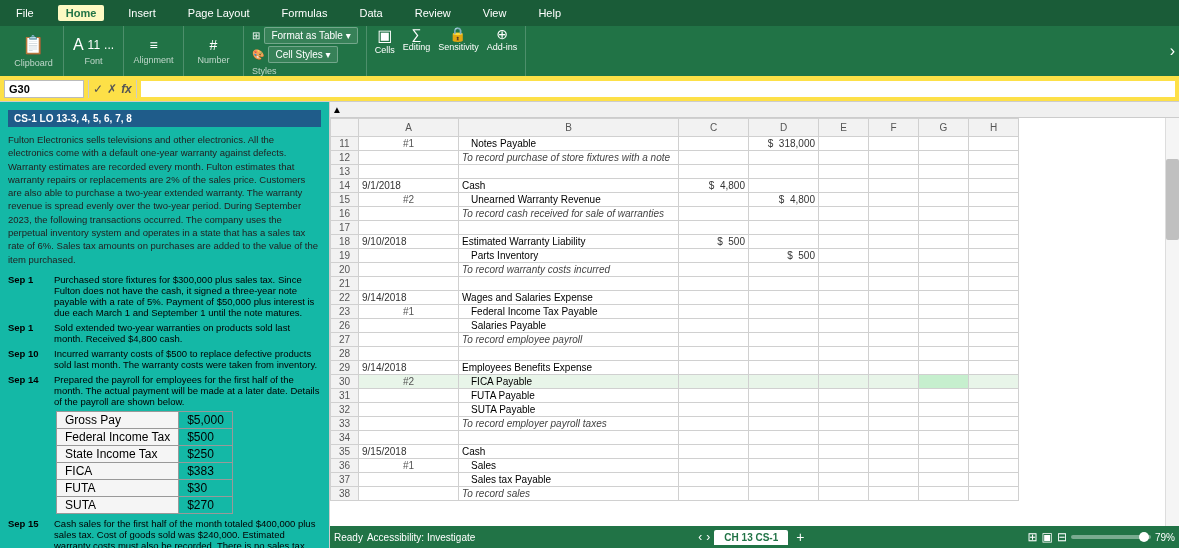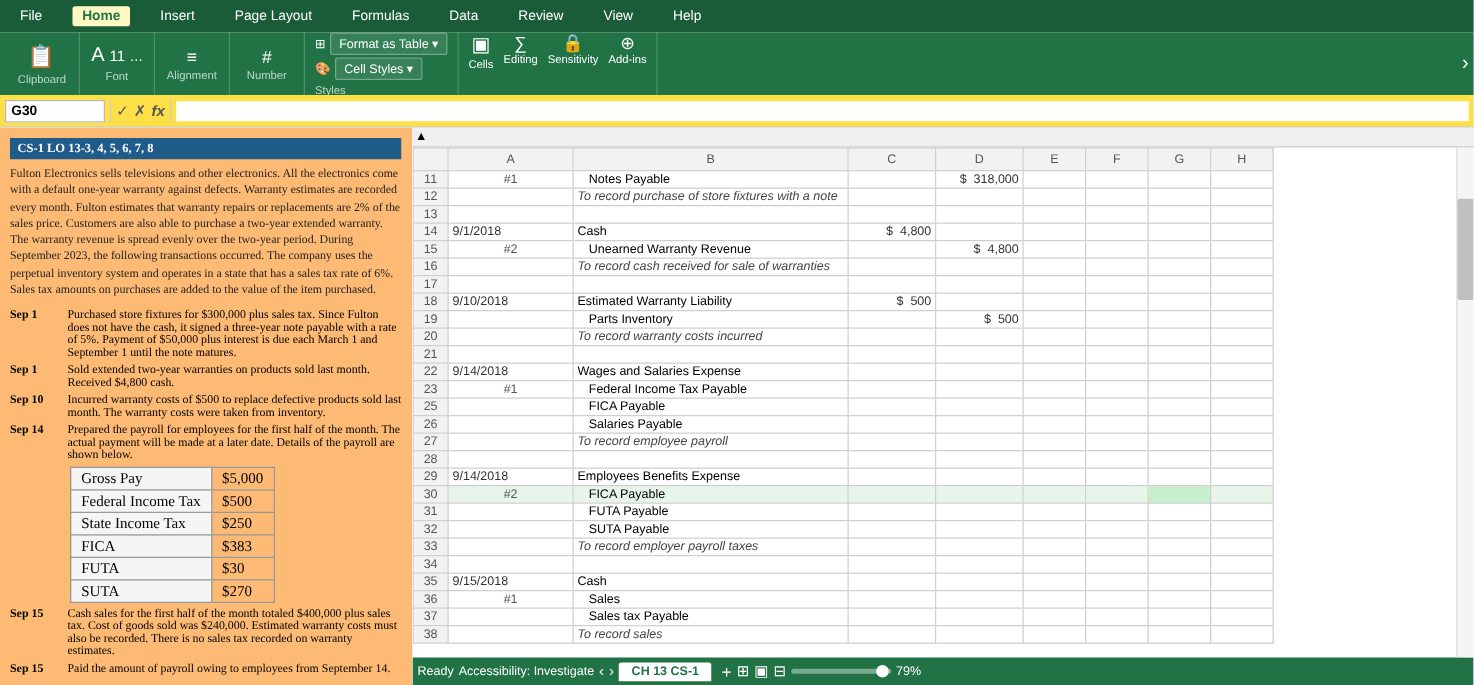--- a/index.html
+++ b/index.html
@@ -127,26 +127,25 @@
     
     .main-content {
       display: flex;
       flex: 1;
       overflow: hidden;
     }
 
     
     .left-panel {
       width: 330px;
-      background: #fdba74;
+      background: #14b8a6;
       border-right: 1px solid #ccc;
       overflow-y: auto;
       flex-shrink: 0;
       padding: 8px;
-      font-family: Liberation Serif, serif;
     }
     .cs-header {
       background: #1f5c8a;
       color: white;
       font-weight: bold;
       font-size: 10px;
       padding: 3px 6px;
       margin-bottom: 6px;
     }
     .problem-text {
@@ -651,31 +650,20 @@
               <td class="indent-cell">Federal Income Tax Payable</td>
               <td></td>
               <td></td>
               <td></td>
               <td></td>
               <td></td>
               <td></td>
             </tr>
 
 
-            <tr>
-              <td class="row-header">25</td>
-              <td></td>
-              <td class="indent-cell">FICA Payable</td>
-              <td></td>
-              <td></td>
-              <td></td>
-              <td></td>
-              <td></td>
-              <td></td>
-            </tr>
 
             <tr>
               <td class="row-header">26</td>
               <td></td>
               <td class="indent-cell">Salaries Payable</td>
               <td></td>
               <td></td>
               <td></td>
               <td></td>
               <td></td>
@@ -828,21 +816,21 @@
 
           </tbody>
         </table>
       </div>
 
       <div class="vert-scroll">
         <div class="vert-scroll-thumb"></div>
       </div>
     </div>
 
-    <div style="background:#217346;height:22px;display:flex;align-items:center;padding:0 4px;gap:4px;justify-content:flex-start;">
+    <div style="background:#217346;height:22px;display:flex;align-items:center;padding:0 4px;gap:4px;justify-content:space-between;">
       <div style="display:flex;align-items:center;gap:4px;">
         <span style="color:white;font-size:10px;">Ready</span>
         <span style="color:white;font-size:10px;">Accessibility: Investigate</span>
       </div>
       <div style="display:flex;align-items:center;gap:4px;">
         <span style="color:white;font-size:12px;cursor:pointer;">‹</span>
         <span style="color:white;font-size:12px;cursor:pointer;">›</span>
         <div class="sheet-tab">CH 13 CS-1</div>
         <span class="add-sheet-btn">+</span>
       </div>

